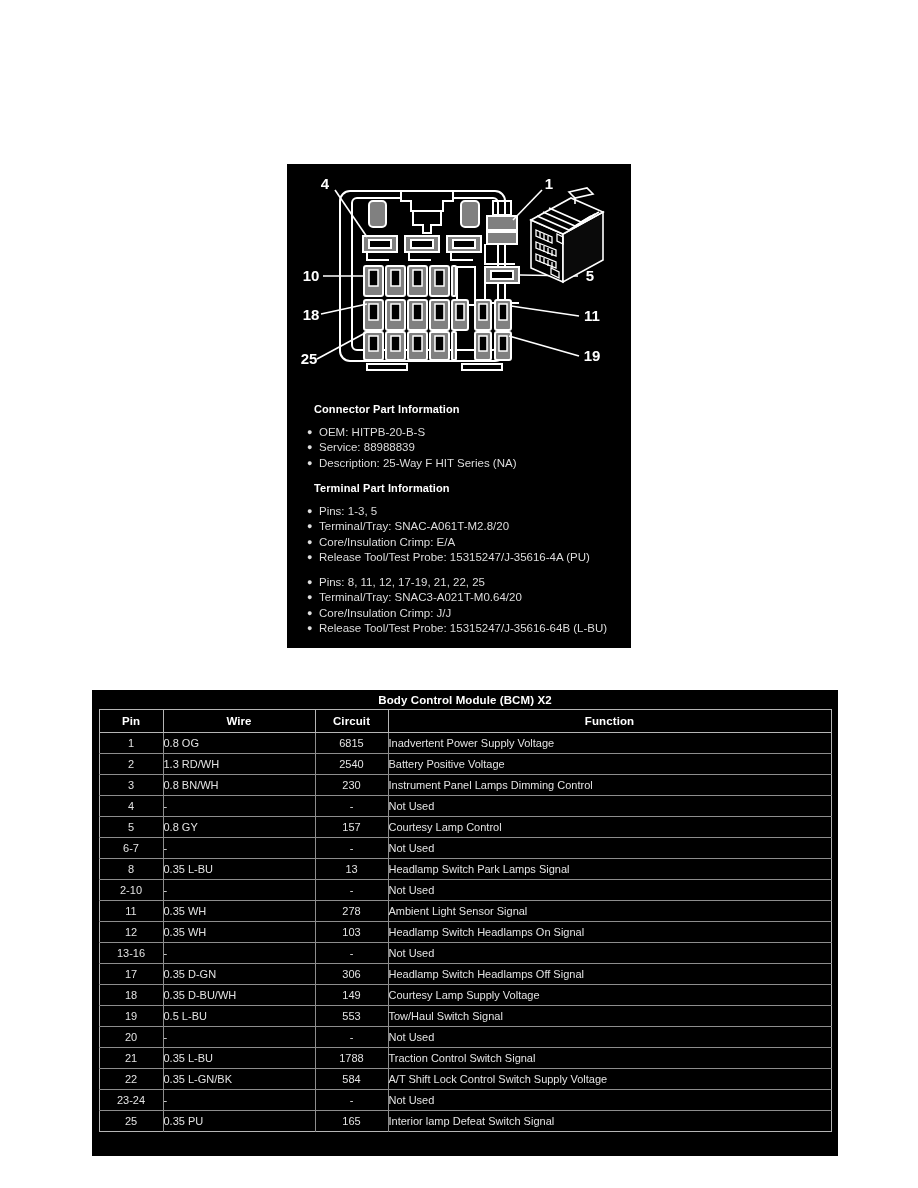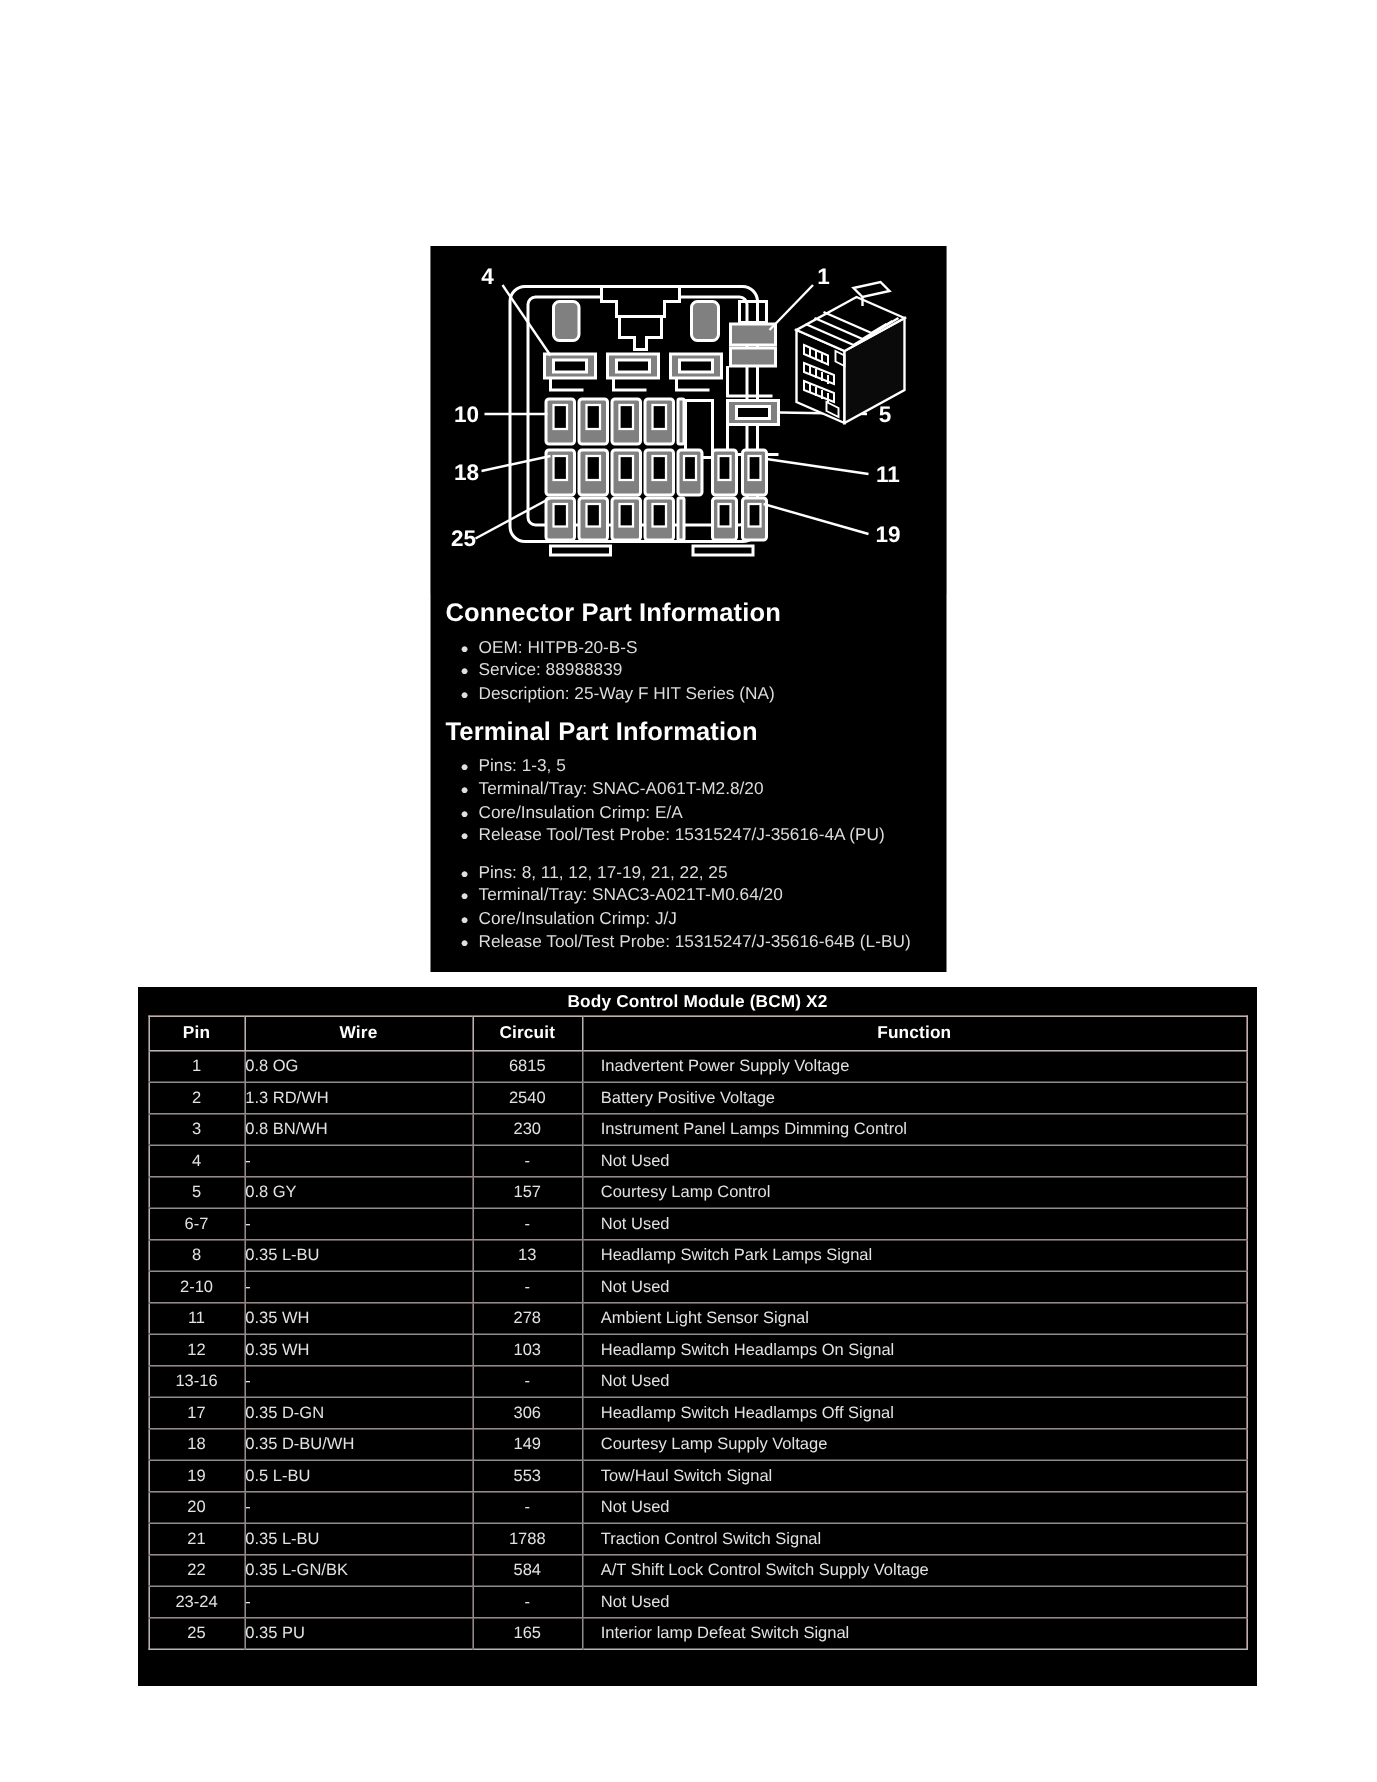--- a/index.html
+++ b/index.html
@@ -35,24 +35,24 @@
   }
 
   
   .info-section {
     position: absolute;
     left: 0;
     width: 344px;
     color: #e8e8e8;
   }
   .info-heading {
-    font-size: 17px;
+    font-size: 11px;
     font-weight: bold;
     color: #ffffff;
-    padding-left: 10px;
+    padding-left: 27px;
     letter-spacing: 0.1px;
     line-height: 14px;
   }
   .info-list {
     list-style: none;
     margin: 0;
     padding: 0;
   }
   .info-list li {
     font-size: 11.5px;
@@ -71,21 +71,21 @@
     color: #e0e0e0;
   }
   .info-spacer {
     height: 10px;
   }
 
   
   #pinout-table-wrap {
     position: absolute;
     left: 92px;
-    top: 658px;
+    top: 690px;
     width: 746px;
     height: 466px;
     background: #000000;
     border: 1px solid #000000;
     box-sizing: border-box;
   }
   #table-title {
     height: 18px;
     line-height: 18px;
     text-align: center;
@@ -122,21 +122,21 @@
 
   table.pinout td {
     color: #e2e2e2;
     font-size: 11px;
     height: 20px;
     border-right: 1px solid #8d8d8d;
     border-bottom: 1px solid #8d8d8d;
     background: #000000;
     padding: 0;
   }
-  table.pinout td:last-child { border-right: none; padding-left: 12px; }
+  table.pinout td:last-child { border-right: none; }
   table.pinout tr:last-child td { border-bottom: none; }
 
   td.pin, td.circ { text-align: center; }
   td.wire { }
   td.func { text-align: left; padding-left: 5px; }
 </style>
 </head>
 <body>
 
 <div id="connector-figure">

